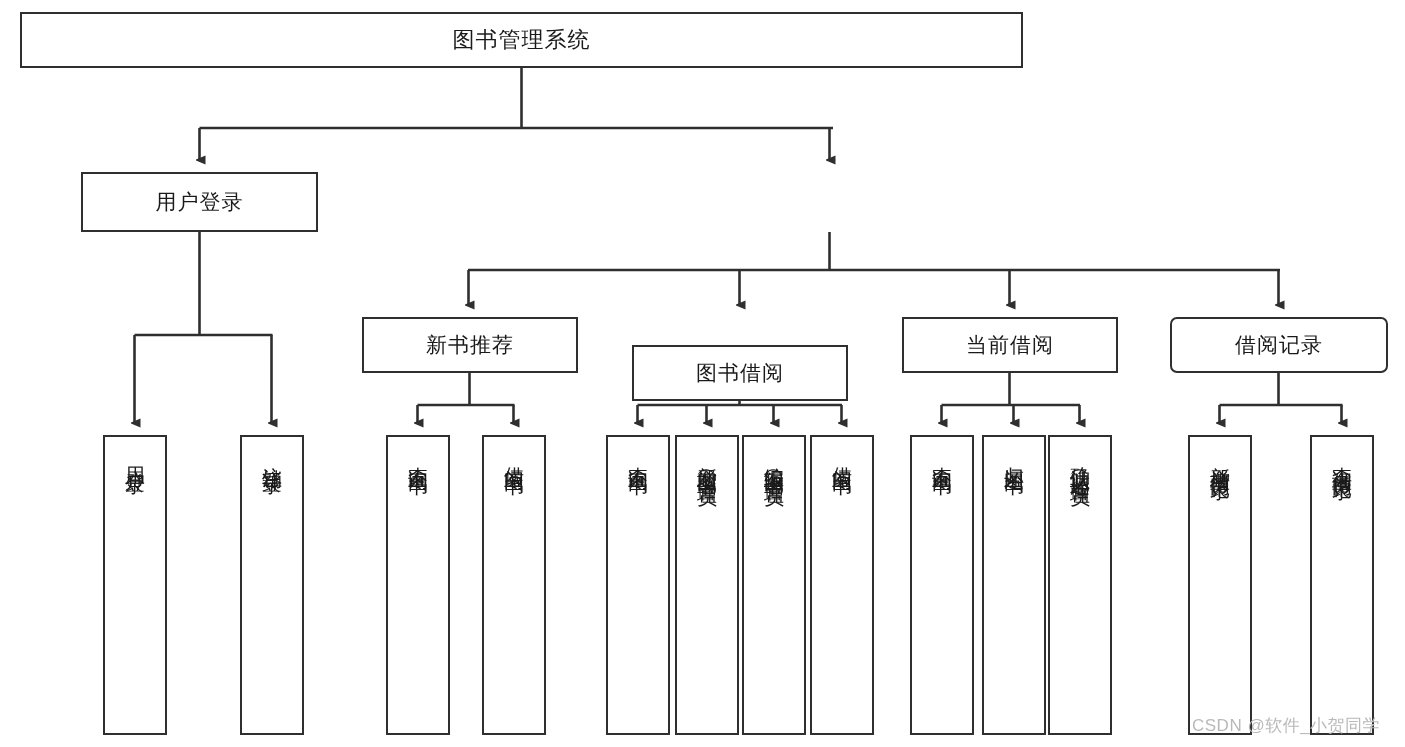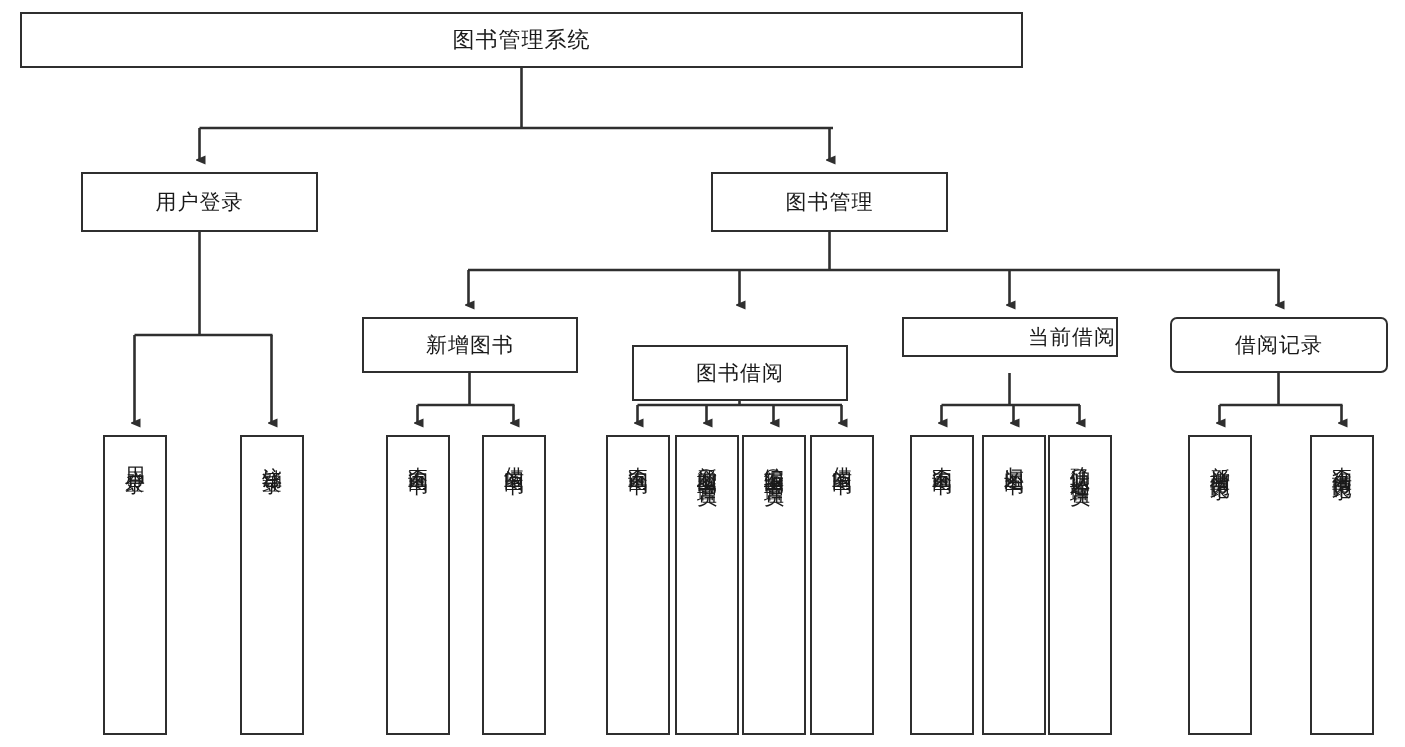--- a/index.html
+++ b/index.html
@@ -123,31 +123,28 @@
     </g>
   </svg>
 
   <div class="node horizontal root" style="left:20px; top:12px; width:1003px; height:56px;">
     <span>图书管理系统</span>
   </div>
 
   <div class="node horizontal" style="left:81px; top:172px; width:237px; height:60px;">
     <span>用户登录</span>
   </div>
-  <div class="node horizontal" style="left:711px; top:172px; width:237px; height:60px;">
-    <span>图书管理</span>
-  </div>
 
   <div class="node horizontal" style="left:362px; top:317px; width:216px; height:56px;">
-    <span>新增图书</span>
+    <span>新书推荐</span>
   </div>
   <div class="node horizontal" style="left:632px; top:317px; width:216px; height:56px;margin-top:28px;">
     <span>图书借阅</span>
   </div>
-  <div class="node horizontal" style="left:902px; top:317px; width:216px; height:40px;justify-content:flex-end;">
+  <div class="node horizontal" style="left:902px; top:317px; width:216px; height:56px;">
     <span>当前借阅</span>
   </div>
   <div class="node horizontal" style="left:1170px; top:317px; width:218px; height:56px;border-radius:7px;">
     <span>借阅记录</span>
   </div>
 
   <div class="node leaf" style="left:103px; top:435px; width:64px; height:300px;">
     <span class="vtext">用户登录</span>
   </div>
   <div class="node leaf" style="left:240px; top:435px; width:64px; height:300px;">
@@ -184,14 +181,15 @@
     <span class="vtext">确认归还（管理员）</span>
   </div>
 
   <div class="node leaf" style="left:1188px; top:435px; width:64px; height:300px;">
     <span class="vtext">新增借阅记录</span>
   </div>
   <div class="node leaf" style="left:1310px; top:435px; width:64px; height:300px;">
     <span class="vtext">查询借阅记录</span>
   </div>
 
+  <div class="watermark" style="left:1192px; top:714px;">CSDN @软件_小贺同学</div>
 
 </div>
 
 </body></html>

